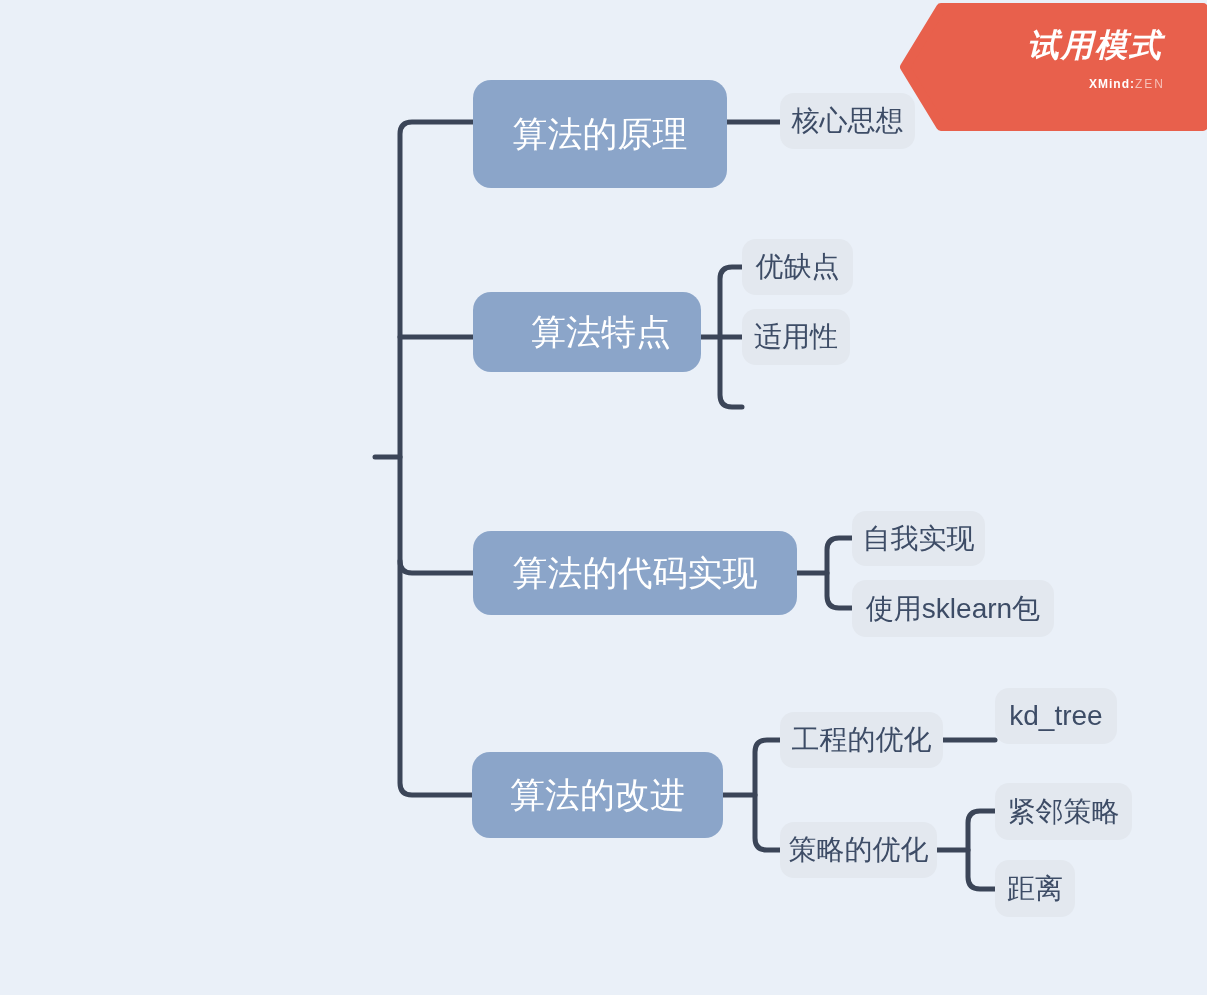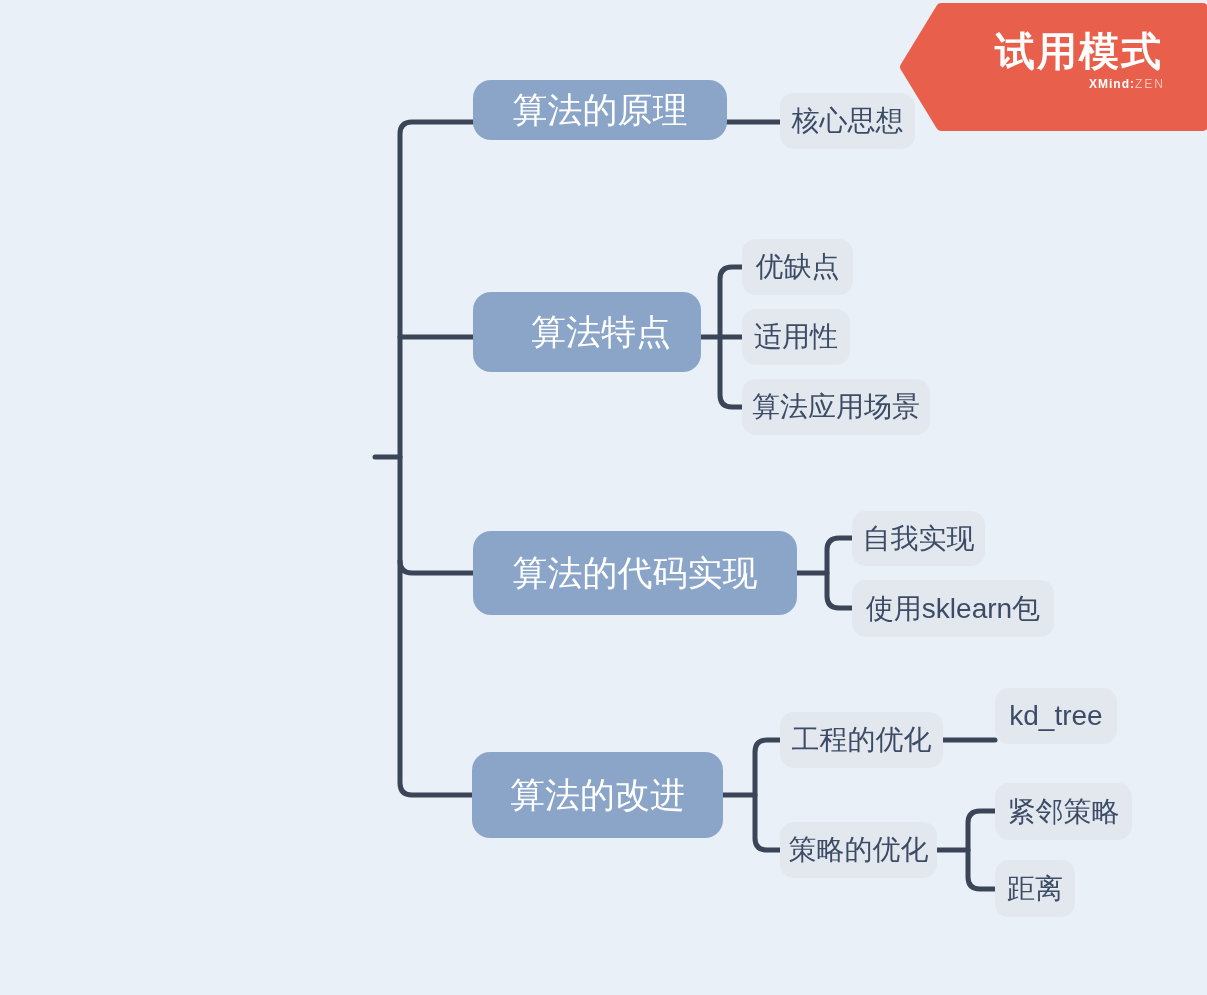--- a/index.html
+++ b/index.html
@@ -39,23 +39,24 @@
     background:var(--node-gray,#e3e8ef);
     color:var(--text-dark,#3d4c66);
     font-size:28px;
     border-radius:14px;
   }
   .trial-banner{
     position:absolute;left:890px;top:0;width:317px;height:140px;
   }
   .trial-text{
     position:absolute;right:44px;top:24px;
-    color:#ffffff;font-size:40px;font-weight:bold;
+    color:#ffffff;font-size:32px;font-weight:bold;
     letter-spacing:2px;
     text-align:right;
+    font-style:italic;
   }
   .brand-line{
     position:absolute;right:42px;top:77px;
     text-align:right;font-size:12px;letter-spacing:1px;
   }
   .brand-bold{color:#ffffff;font-weight:bold;}
   .brand-light{color:rgba(255,255,255,0.60);font-weight:normal;letter-spacing:2px;}
 </style>
 </head>
 <body>
@@ -83,35 +84,34 @@
     <path class="connector" d="M723,795 H755"></path>
     <path class="connector" d="M780,740 H767 Q755,740 755,752 V838 Q755,850 767,850 H780"></path>
 
     <path class="connector" d="M943,740 H995"></path>
 
     <path class="connector" d="M937,850 H968"></path>
     <path class="connector" d="M995,811 H980 Q968,811 968,823 V877 Q968,889 980,889 H995"></path>
   </svg>
 
 
-  <div class="node node-branch" style="left:473px;top:80px;width:254px;height:60px;">算法的原理</div>
+  <div class="node node-branch" style="left:473px;top:80px;width:254px;height:108px;">算法的原理</div>
 
   <div class="node node-branch" style="left:473px;top:292px;width:228px;height:80px;padding-left:28px;">算法特点</div>
 
   <div class="node node-branch" style="left:473px;top:531px;width:324px;height:84px;">算法的代码实现</div>
 
   <div class="node node-branch" style="left:472px;top:752px;width:251px;height:86px;">算法的改进</div>
 
   <div class="node node-child" style="left:780px;top:93px;width:135px;height:56px;">核心思想</div>
 
   <div class="node node-child" style="left:742px;top:239px;width:111px;height:56px;">优缺点</div>
 
   <div class="node node-child" style="left:742px;top:309px;width:108px;height:56px;">适用性</div>
 
-  <div class="node node-child" style="left:742px;top:379px;width:188px;height:56px;">算法应用场景</div>
 
   <div class="node node-child" style="left:852px;top:511px;width:133px;height:55px;">自我实现</div>
 
   <div class="node node-child" style="left:852px;top:580px;width:202px;height:57px;">使用sklearn包</div>
 
   <div class="node node-child" style="left:780px;top:712px;width:163px;height:56px;">工程的优化</div>
 
   <div class="node node-child" style="left:995px;top:688px;width:122px;height:56px;">kd_tree</div>
 
   <div class="node node-child" style="left:780px;top:822px;width:157px;height:56px;">策略的优化</div>

